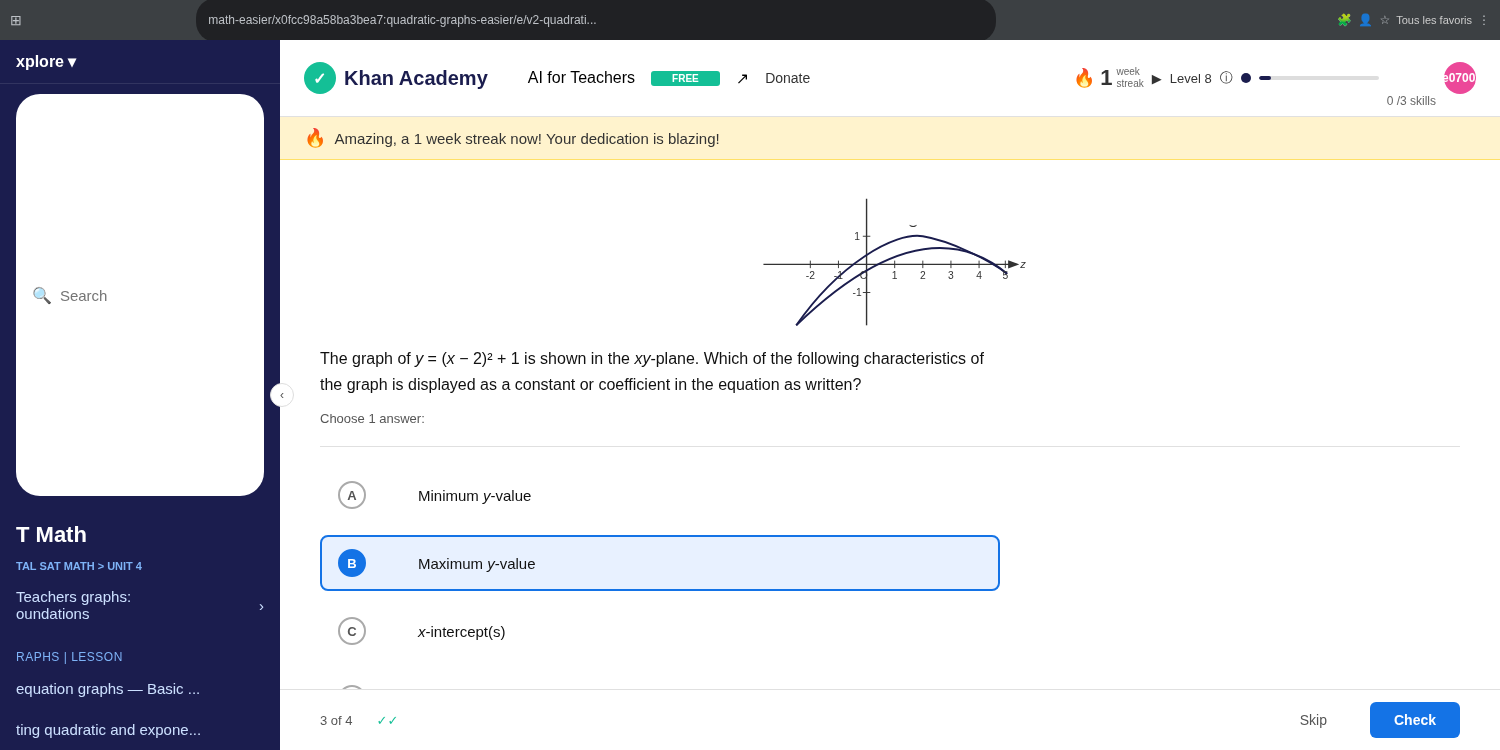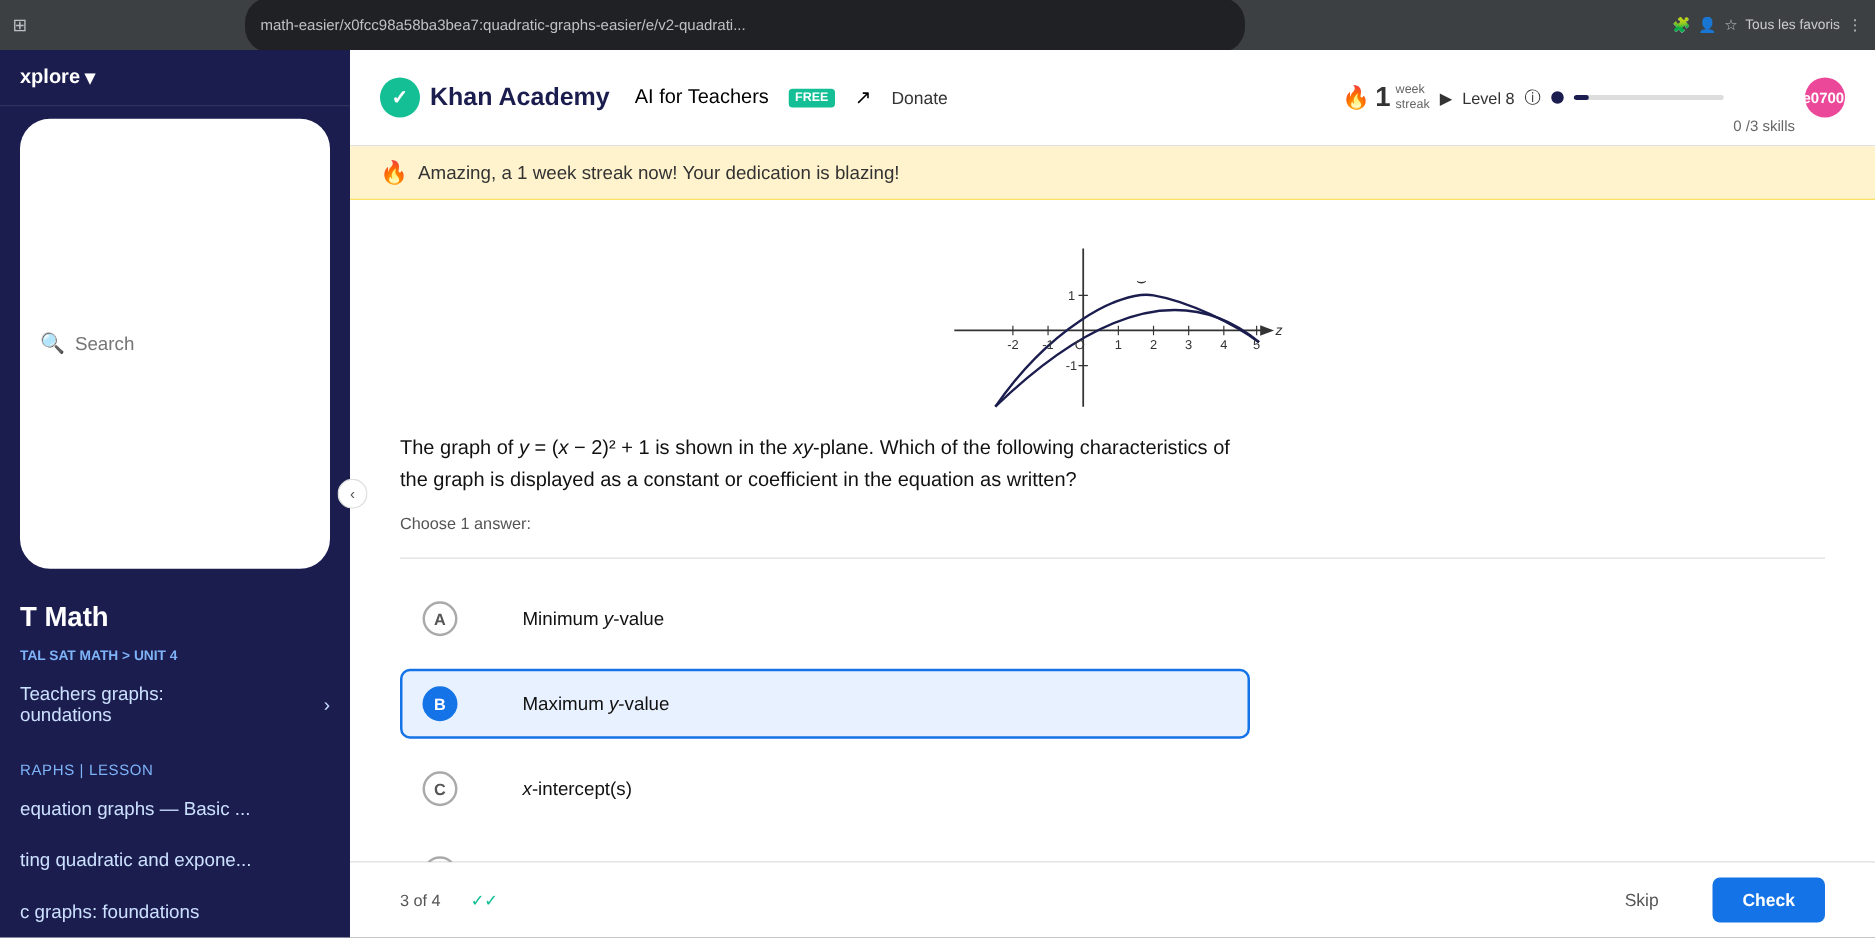--- a/index.html
+++ b/index.html
@@ -241,27 +241,28 @@
       background: #1b1d4e;
       border-radius: 2px;
     }
 
     .skills-text { font-size: 12px; color: #666; margin-top: 46px; }
 
     .nav-links {
       display: flex;
       align-items: center;
       gap: 16px;
+      margin-left: 20px;
     }
     .free-badge {
       background: #14bf96;
       color: #fff;
       font-size: 10px;
       font-weight: 700;
-      padding: 2px 5px;
+      padding: 2px 21px;
       border-radius: 3px;
     }
     .donate-link { font-size: 14px; color: #333; cursor: pointer; }
     .user-avatar {
       width: 32px; height: 32px;
       border-radius: 50%;
       background: #ec4899;
       color: #fff;
       display: flex;
       align-items: center;
@@ -462,23 +463,20 @@
     <div class="sidebar-section-label">raphs | Lesson</div>
 
     <div class="sidebar-item">
       <span>equation graphs — Basic ...</span>
     </div>
 
     <div class="sidebar-item">
       <span>ting quadratic and expone...</span>
     </div>
 
-    <div class="sidebar-item">
-      <span>c graphs: foundations</span>
-    </div>
 
   </div>
 
   <div class="sidebar-collapse-btn">‹</div>
 
   <div class="main-content">
 
     <div class="top-nav">
       <div class="khan-logo">
         <div class="khan-logo-icon">✓</div>

